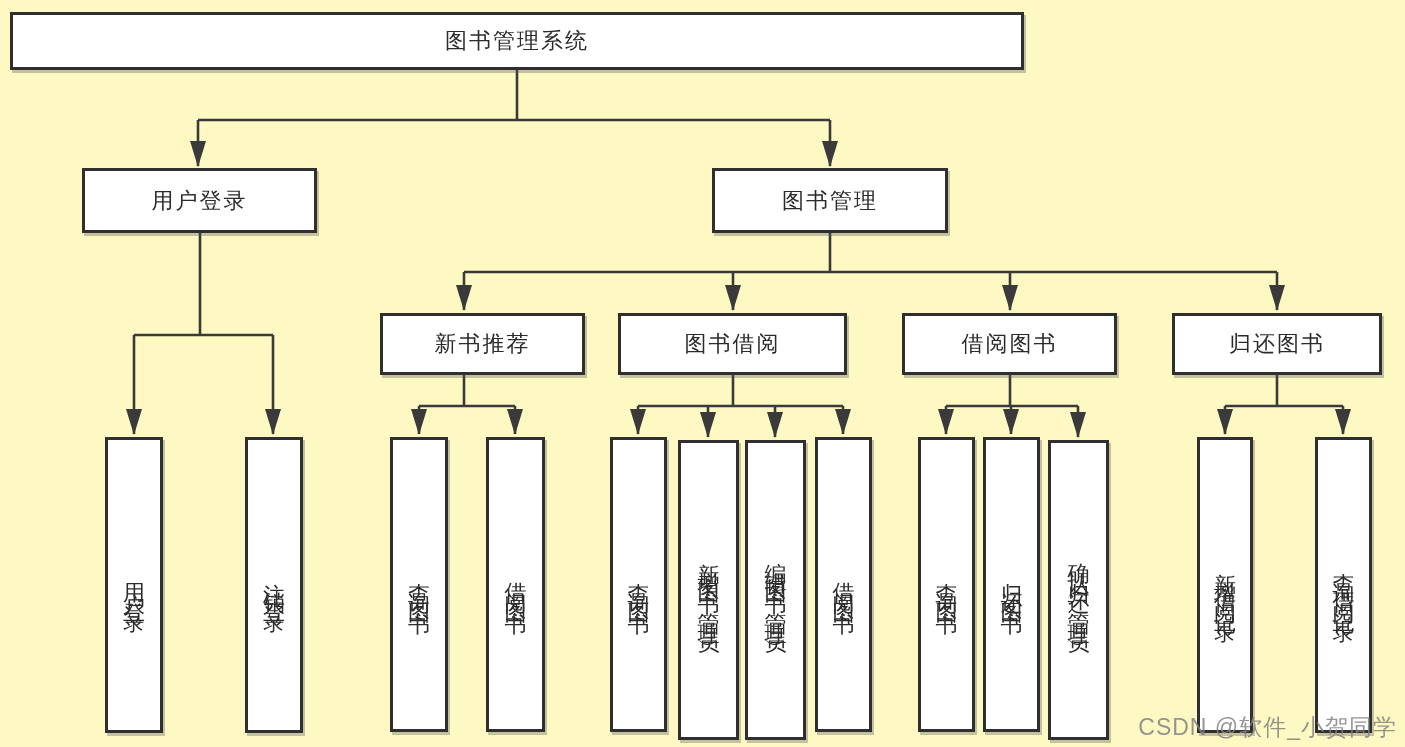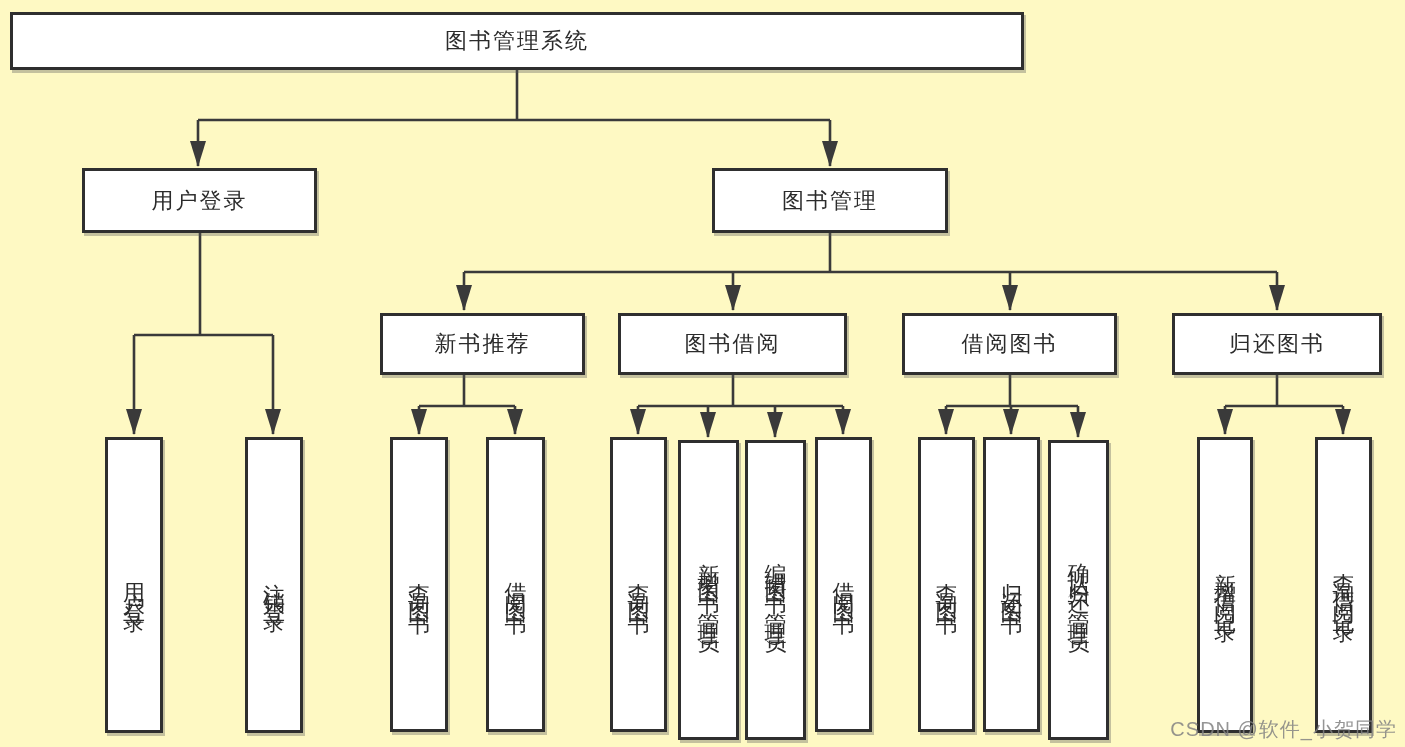--- a/index.html
+++ b/index.html
@@ -44,21 +44,21 @@
     text-orientation: mixed;
     font-size: 22px;
     letter-spacing: 10px;
     line-height: 1;
     white-space: nowrap;
   }
   .watermark {
     position: absolute;
     right: 8px;
     bottom: 4px;
-    font-size: 20px;
+    font-size: 23px;
     color: rgba(130,130,130,0.85);
     letter-spacing: 1px;
     white-space: nowrap;
   }
 </style>
 </head>
 <body>
 
 <div class="canvas">
 

